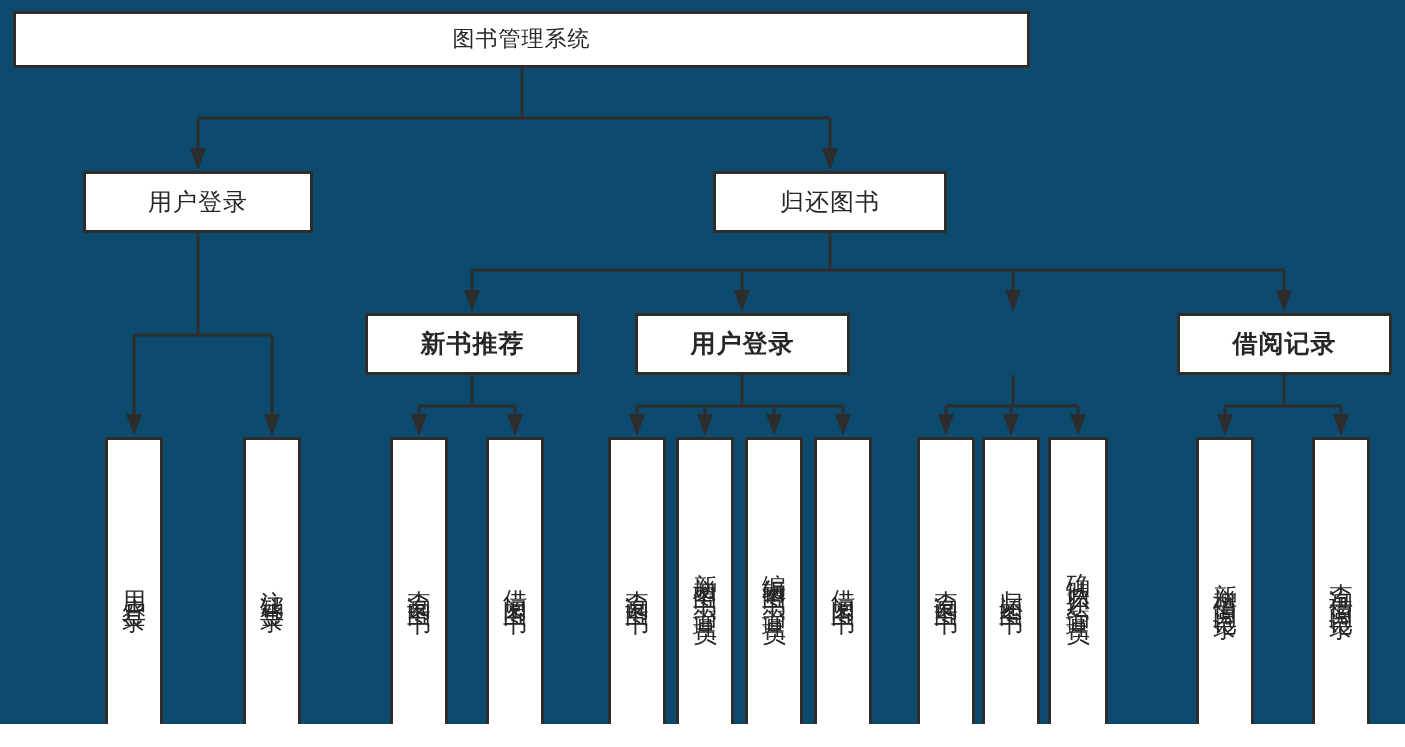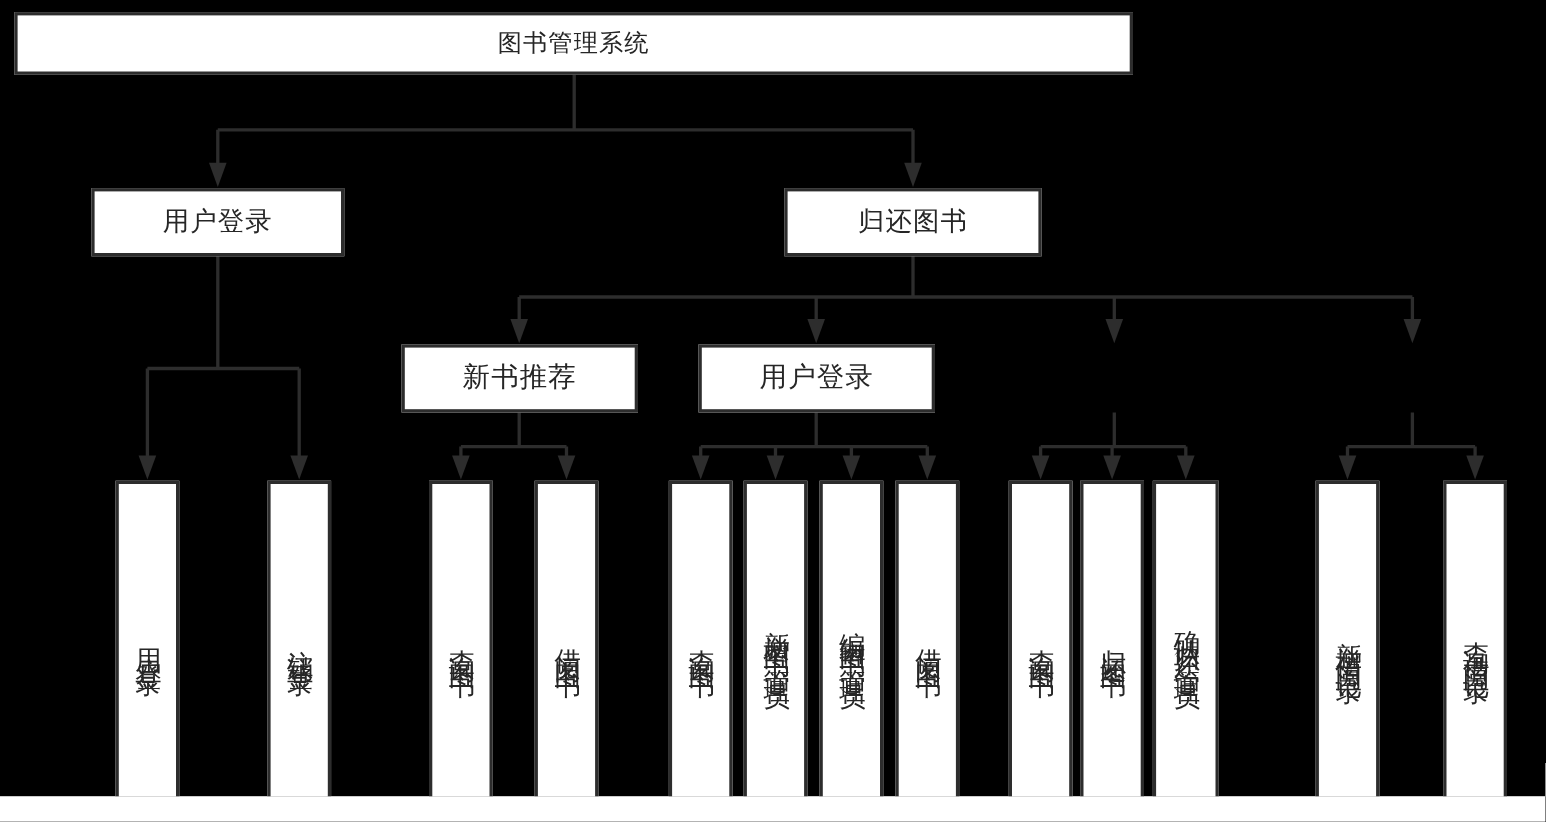--- a/index.html
+++ b/index.html
@@ -4,21 +4,21 @@
 <style>
   html, body {
     margin: 0;
     padding: 0;
     background: #ffffff;
   }
   .canvas {
     position: relative;
     width: 1405px;
     height: 724px;
-    background: #000000;
+    background: #0c4a6e;
     font-family: "Liberation Sans", sans-serif;
     color: #262626;
     overflow: hidden;
   }
   .wires {
     position: absolute;
     left: 0;
     top: 0;
     z-index: 0;
   }
@@ -33,21 +33,21 @@
     text-align: center;
     z-index: 1;
     letter-spacing: 1px;
     line-height: 1.1;
     white-space: nowrap;
   }
   .root-box   { left: 13px;  top: 11px;  width: 1017px; height: 57px; font-size: 22px; }
   .l2-box     { top: 171px; height: 62px; font-size: 24px; }
   .l2-user    { left: 83px;  width: 230px; }
   .l2-book    { left: 713px; width: 234px; }
-  .l3-box     { top: 313px; height: 62px; width: 215px; font-size: 25px; }
+  .l3-box     { top: 313px; height: 62px; width: 215px; font-size: 25px; font-weight: bold; }
   .l3-a { left: 365px; }
   .l3-b { left: 635px; }
   .l3-c { left: 906px; }
   .l3-d { left: 1177px; }
   .leaf {
     position: absolute;
     top: 437px;
     height: 296px;
     width: 58px;
     box-sizing: border-box;
@@ -133,20 +133,21 @@
     </g>
   </svg>
 
   <div class="hbox root-box">图书管理系统</div>
 
   <div class="hbox l2-box l2-user">用户登录</div>
   <div class="hbox l2-box l2-book">归还图书</div>
 
   <div class="hbox l3-box l3-a">新书推荐</div>
   <div class="hbox l3-box l3-b">用户登录</div>
+  <div class="hbox l3-box l3-d">借阅记录</div>
 
   <div class="leaf leaf-1">用户登录</div>
   <div class="leaf leaf-2">注销登录</div>
 
   <div class="leaf leaf-3">查询图书</div>
   <div class="leaf leaf-4">借阅图书</div>
 
   <div class="leaf leaf-5">查询图书</div>
   <div class="leaf leaf-6">新增图书（管理员）</div>
   <div class="leaf leaf-7">编辑图书（管理员）</div>

